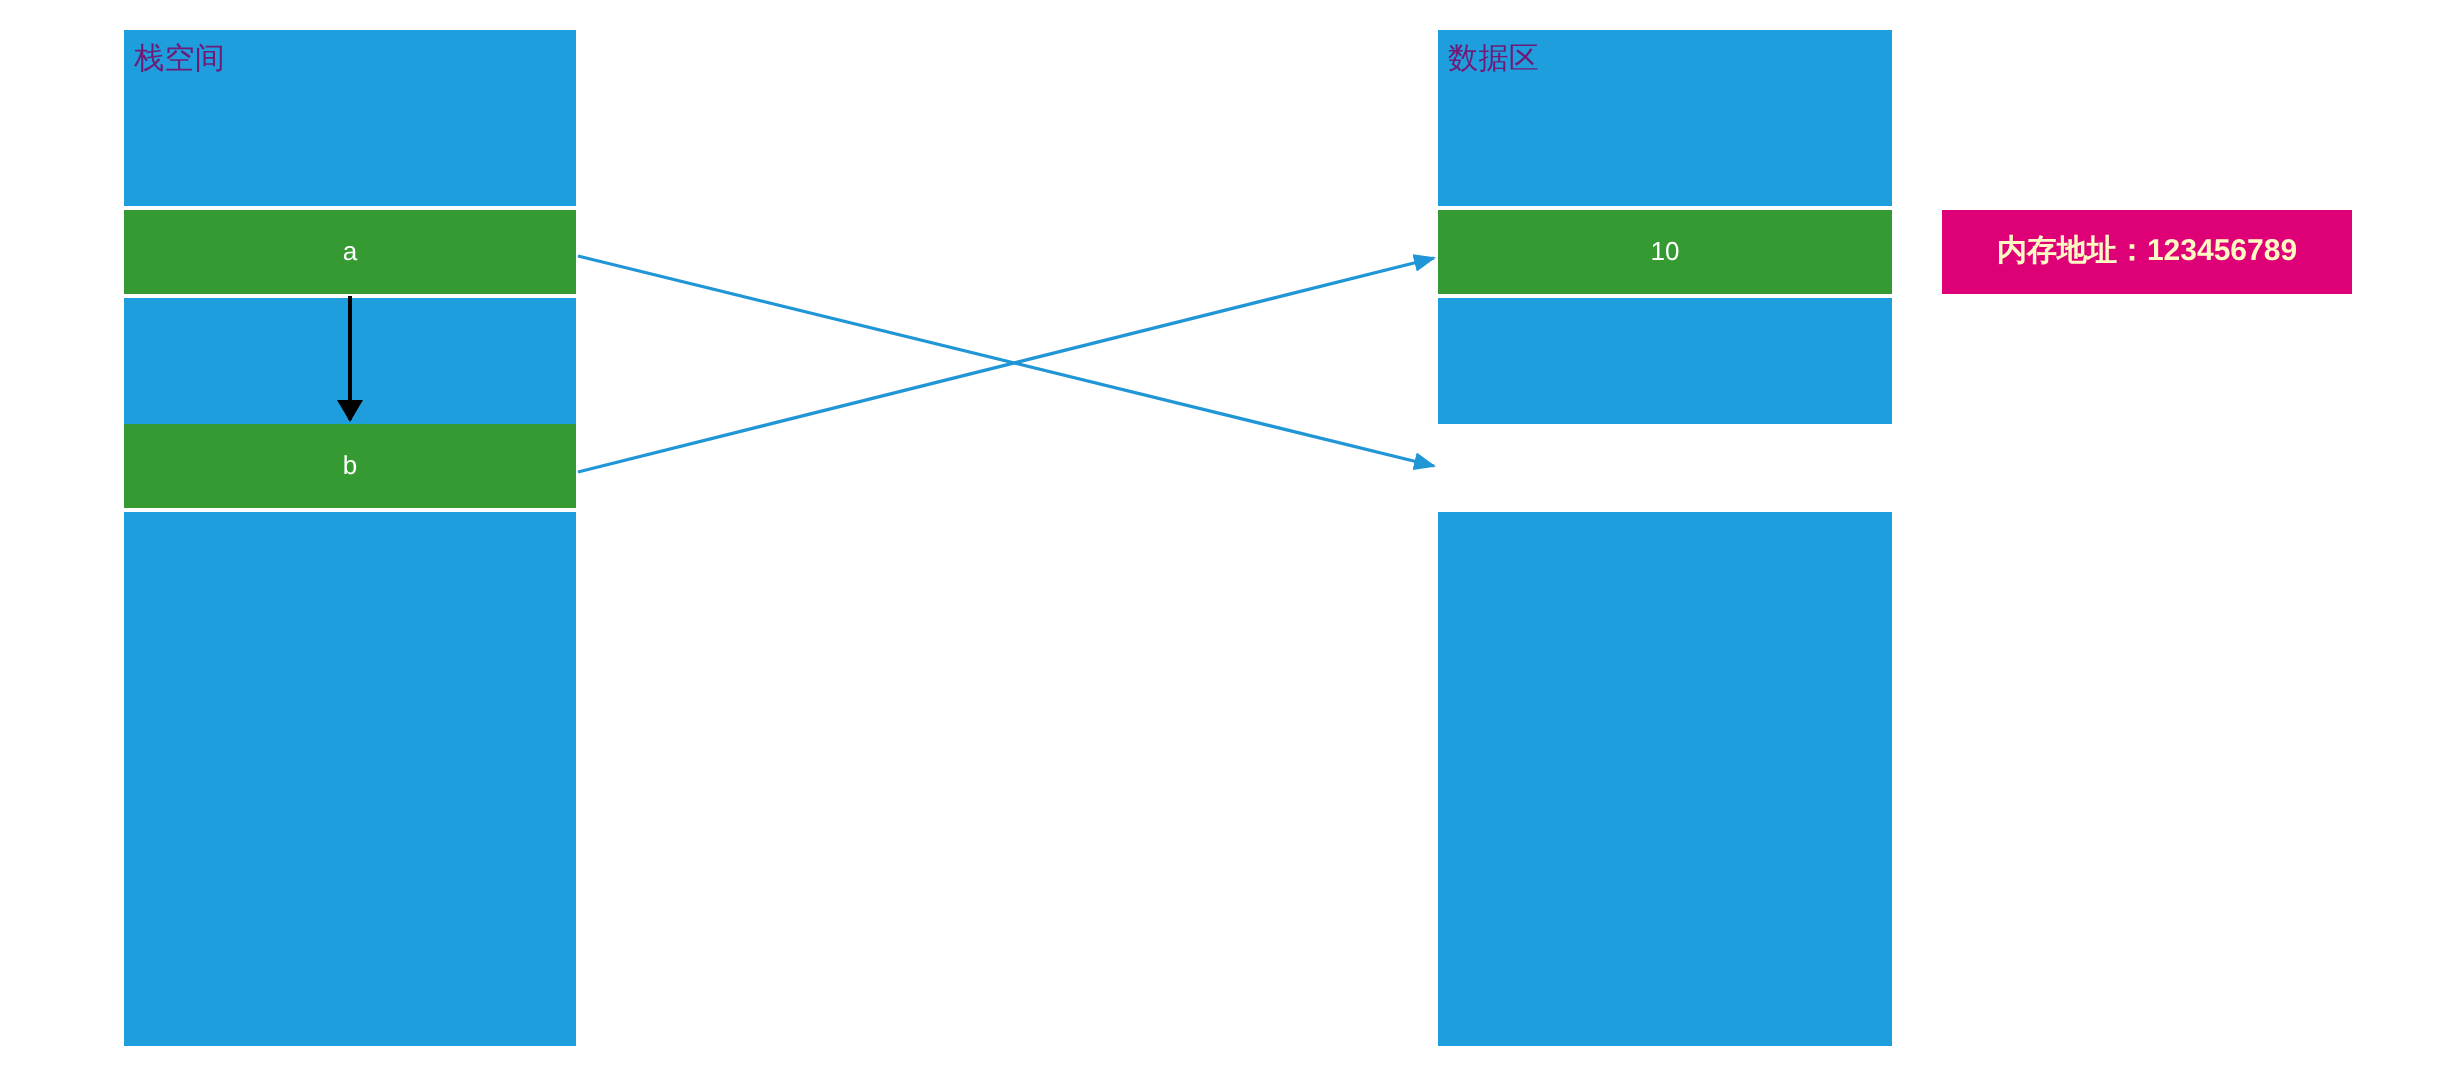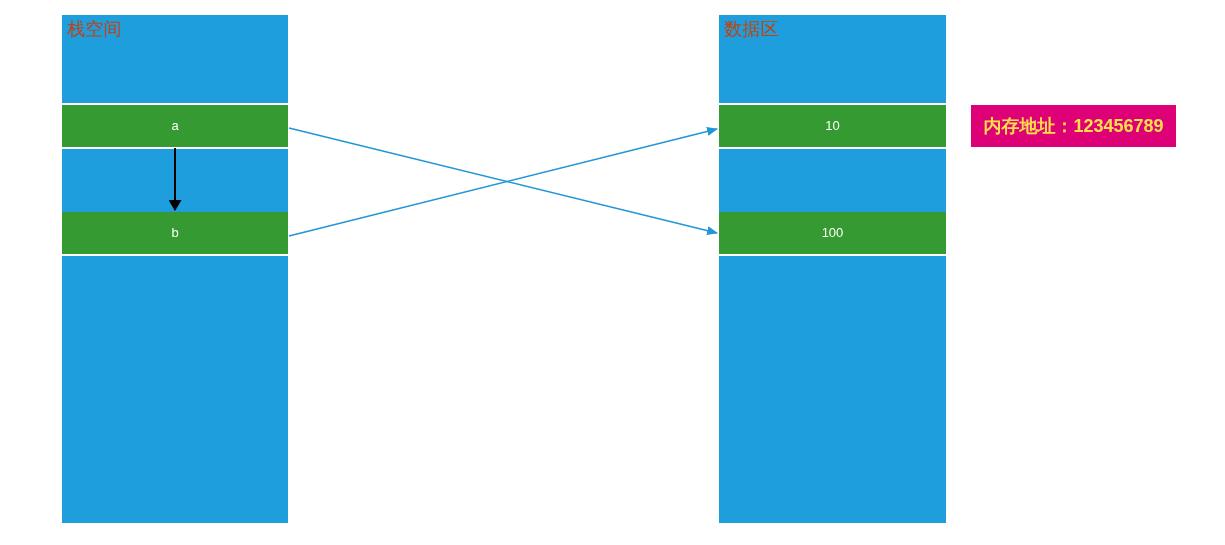--- a/index.html
+++ b/index.html
@@ -40,22 +40,22 @@
     background: #1f9ede;
   }
   .seg.used {
     background: #349a31;
   }
 
   .col-title {
     position: absolute;
     left: 5px;
     top: 6px;
-    color: #c2410c;
-    font-size: 18px;
+    color: #701a75;
+    font-size: 15px;
     line-height: 17px;
     white-space: nowrap;
     letter-spacing: 0.2px;
   }
 
   .seg-label {
     position: absolute;
     left: 0;
     top: 0;
     width: 100%;
@@ -70,22 +70,22 @@
   }
 
   
   .addr-chip {
     position: absolute;
     box-sizing: border-box;
     background: #dd0077;
     display: flex;
     align-items: center;
     justify-content: center;
-    color: #fde047;
-    font-size: 18px;
+    color: #fef9c3;
+    font-size: 15px;
     line-height: 16px;
     white-space: nowrap;
     font-weight: bold;
   }
 
   
   .overlay {
     position: absolute;
     left: 0;
     top: 0;
@@ -121,23 +121,20 @@
   <div class="mem-column" style="left:719px; top:15px; width:227px; height:508px;">
 
     <div class="seg free" style="top:0px; height:88px;"></div>
 
     <div class="seg used" style="top:90px; height:42px;padding-left:36px;">
       <span class="seg-label">10</span>
     </div>
 
     <div class="seg free" style="top:134px; height:63px;"></div>
 
-    <div class="seg used" style="top:197px; height:42px;">
-      <span class="seg-label">100</span>
-    </div>
 
     <div class="seg free" style="top:241px; height:267px;"></div>
 
     <div class="col-title">数据区</div>
   </div>
 
   <div class="addr-chip" style="left:971px; top:105px; width:205px; height:42px;">内存地址：123456789</div>
 
 
   <svg class="overlay" viewBox="0 0 1225 545" width="1225" height="545" xmlns="http://www.w3.org/2000/svg">

